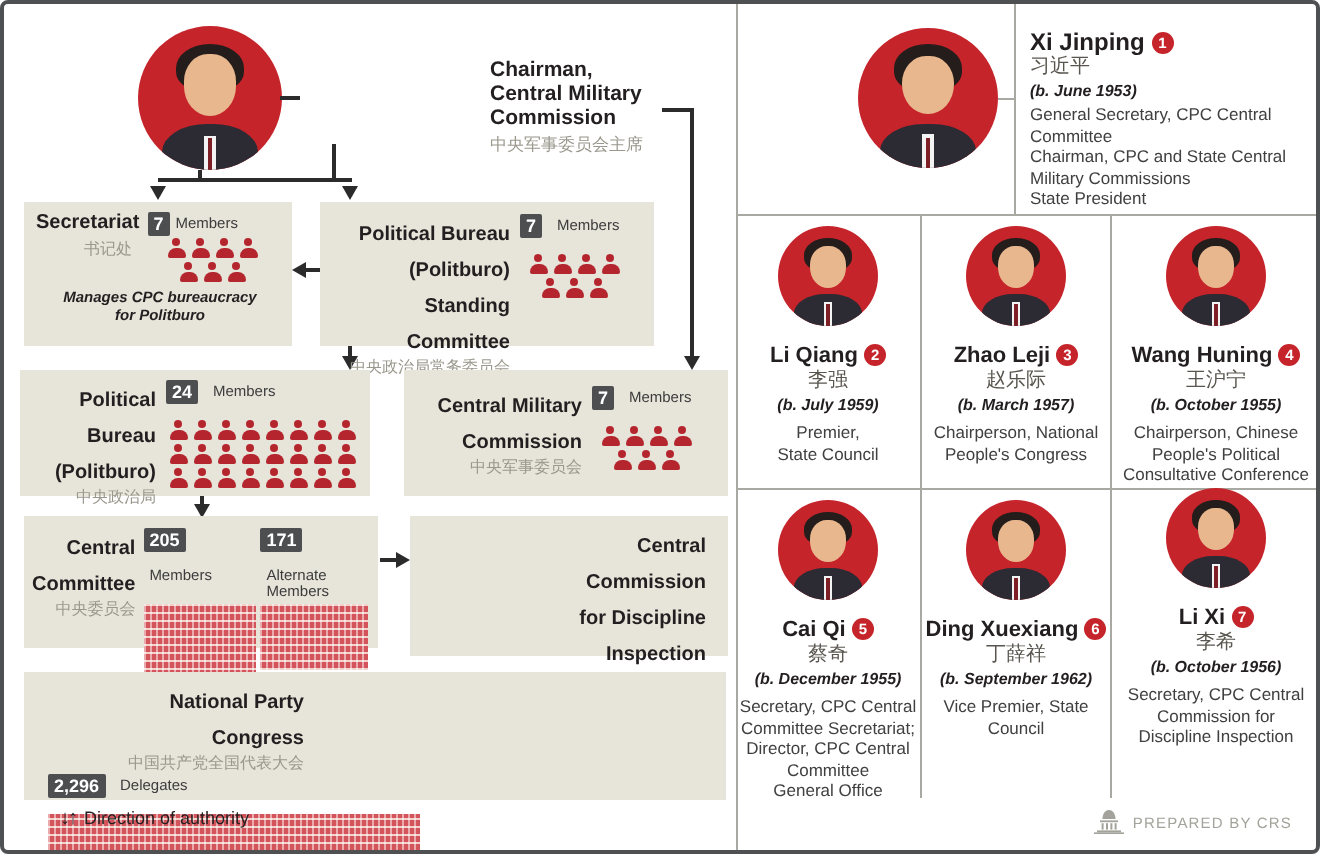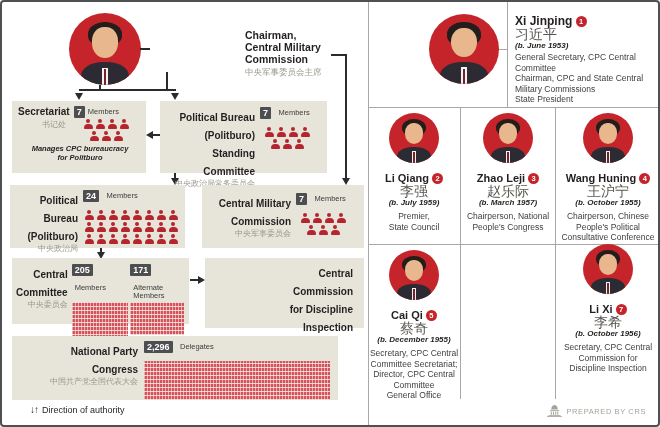--- a/index.html
+++ b/index.html
@@ -47,21 +47,21 @@
   .avatar .shirt{position:absolute;bottom:-2%;left:45.5%;width:9%;height:26%;background:#f3f3f3;}
   .avatar .tie{position:absolute;bottom:-2%;left:48%;width:4%;height:24%;background:#7e1f26;}
   
   .toplabel{position:absolute;font-weight:bold;font-size:10.5px;line-height:12px;white-space:pre-line;}
   .toplabel .zh{font-weight:normal;margin-top:2px;font-size:8.5px;}
   
   .cell{position:absolute;display:flex;flex-direction:column;align-items:center;text-align:center;box-sizing:border-box;}
   .pname{font-weight:bold;font-size:11px;line-height:13px;margin-top:9px;}
   .rank{display:inline-block;width:11px;height:11px;border-radius:50%;background:#c5242b;color:#fff;
     font-size:7.5px;font-weight:bold;line-height:11px;text-align:center;vertical-align:1px;}
-  .pzh{font-size:14px;line-height:12px;color:#58564e;}
+  .pzh{font-size:10px;line-height:12px;color:#58564e;}
   .pborn{font-size:8px;font-weight:bold;font-style:italic;line-height:11px;}
   .proles{font-size:8.5px;line-height:10.5px;color:#404040;margin-top:3px;white-space:pre-line;}
   
   .note{font-size:7.5px;font-weight:bold;font-style:italic;line-height:9px;text-align:center;white-space:pre-line;}
   #legend{position:absolute;left:28px;top:402px;font-size:9px;color:#231f20;}
   #legend b{font-size:10px;letter-spacing:-1px;margin-right:4px;}
   #credit{position:absolute;right:12px;bottom:8px;display:flex;align-items:center;gap:4px;
     font-size:7.5px;letter-spacing:.6px;color:#a3a39b;}
 </style>
 </head>
@@ -229,21 +229,21 @@
   <div class="box" style="left:203px;top:256px;width:159px;height:70px;padding:5px 6px 3px 4px;position:absolute;">
     <div style="flex:1;text-align:right;padding-right:5px;">
       <span class="title">Central
 Commission
 for Discipline
 Inspection</span>
       <div class="zh" style="text-align:left;margin-top:2px;margin-left:-2px;">中央纪律检查委员会</div>
     </div>
   </div>
 
-  <div class="box" style="left:10px;top:334px;width:326px;height:64px;padding:5px 8px 4px 0;">
+  <div class="box" style="left:10px;top:334px;width:351px;height:64px;padding:5px 8px 4px 12px;flex-direction:column;">
     <div style="width:128px;text-align:right;padding-right:6px;">
       <span class="title">National Party
 Congress</span>
       <div class="zh">中国共产党全国代表大会</div>
     </div>
     <div style="flex:1;">
       <div><span class="badge">2,296</span>
            <span class="unit">Delegates</span></div>
       <div class="crowd" style="width:186px;height:39px;margin-top:2px;"></div>
     </div>
@@ -345,20 +345,35 @@
       <span class="rank">5</span></div>
     <div class="pzh">蔡奇</div>
     <div class="pborn">(b. December 1955)</div>
     <div class="proles">Secretary, CPC Central
 Committee Secretariat;
 Director, CPC Central
 Committee
 General Office</div>
   </div>
 
+  <div class="cell" style="left:459px;top:242px;width:94px;height:160px;padding-top:6px;">
+    <div class="avatar" style="width:50px;height:50px;">
+      <div class="hair"></div>
+        <div class="face"></div>
+      <div class="suit"></div>
+        <div class="shirt"></div>
+      <div class="tie"></div>
+    </div>
+    <div class="pname"><span>Ding Xuexiang</span>
+      <span class="rank">6</span></div>
+    <div class="pzh">丁薛祥</div>
+    <div class="pborn">(b. September 1962)</div>
+    <div class="proles">Vice Premier, State
+Council</div>
+  </div>
 
   <div class="cell" style="left:554px;top:242px;width:104px;height:160px;padding-top:0;">
     <div class="avatar" style="width:50px;height:50px;">
       <div class="hair"></div>
         <div class="face"></div>
       <div class="suit"></div>
         <div class="shirt"></div>
       <div class="tie"></div>
     </div>
     <div class="pname"><span>Li Xi</span>

